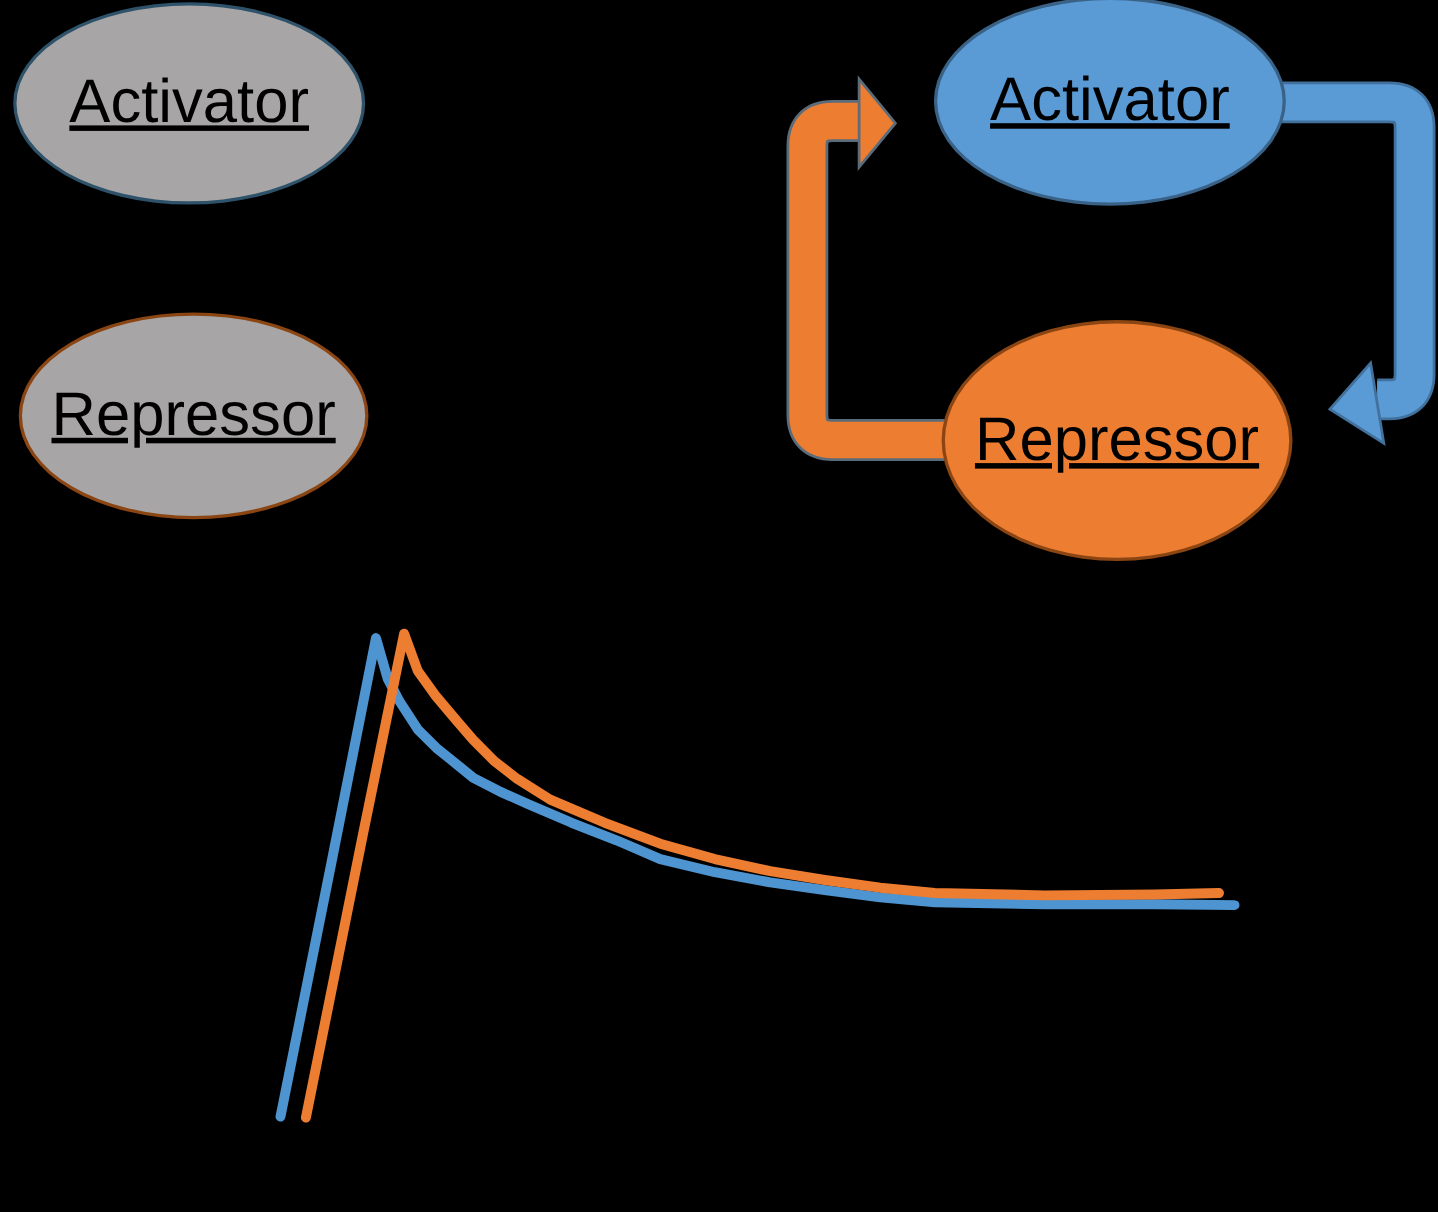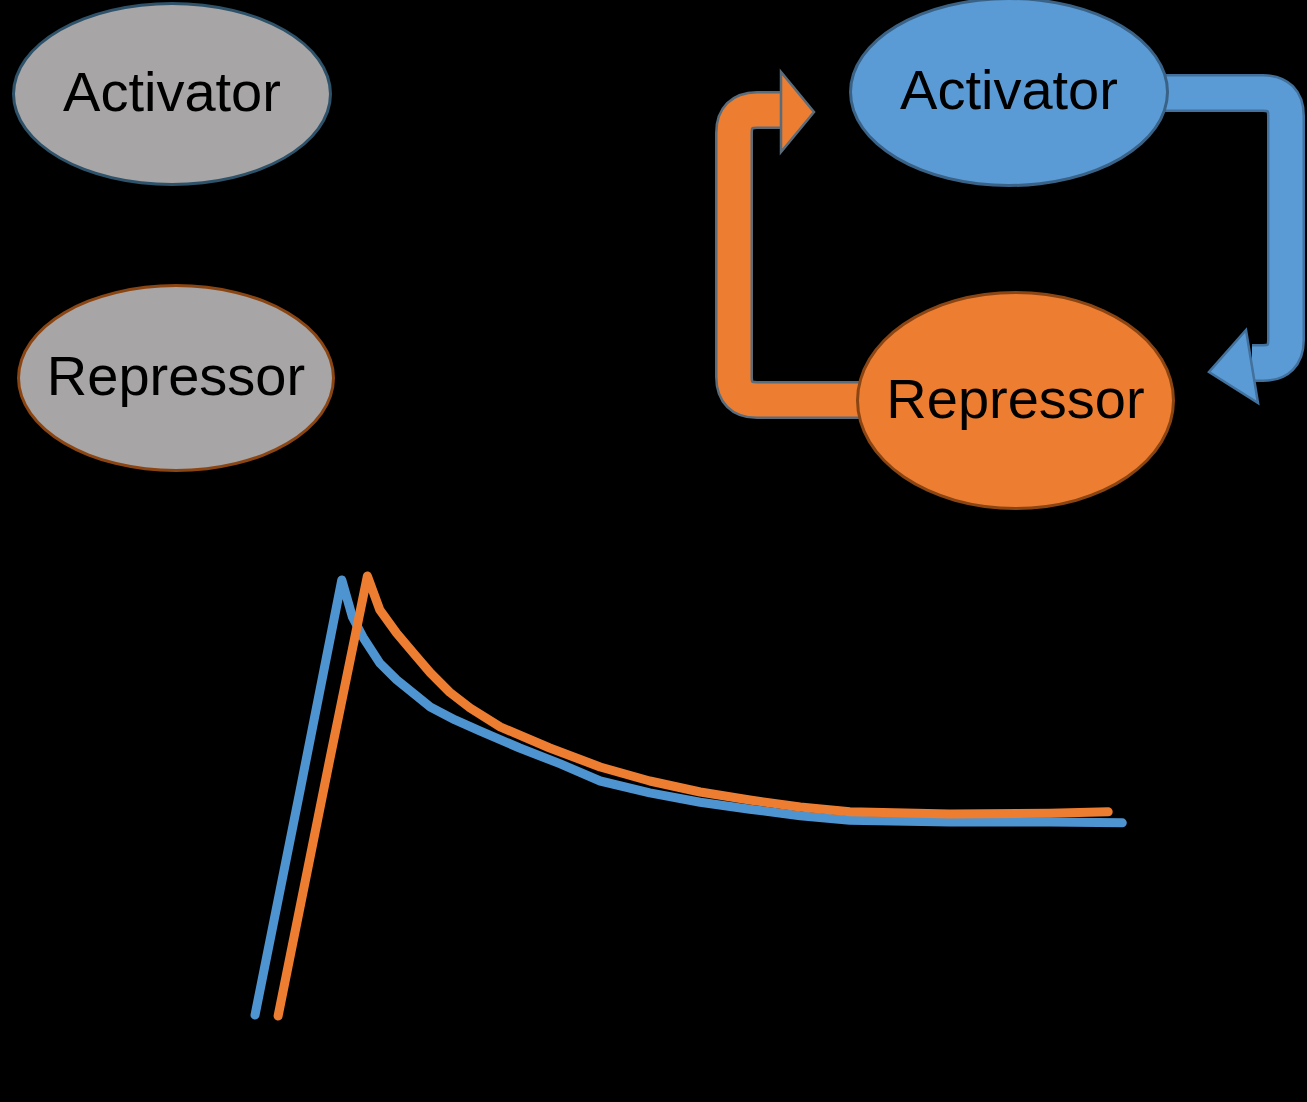--- a/index.html
+++ b/index.html
@@ -12,21 +12,21 @@
   }
   svg.layer { position:absolute; left:0; top:0; }
   .node {
     position:absolute;
     border-radius:50%;
     display:flex; align-items:center; justify-content:center;
     color:#000; font-size:56px; line-height:1;
     letter-spacing:0px;
     box-sizing:border-box;
   }
-  .node span { transform:translateY(-2px); }
+  .node span { transform:translateY(-2px);text-decoration:underline; }
   #node-activator-plain { left:12px;  top:2px;   width:320px; height:184px; background:#A7A5A5; border:3px solid #2E5269; }
   #node-repressor-plain { left:17px;  top:284px; width:318px; height:188px; background:#A7A5A5; border:3px solid #8B4513; }
   #node-activator-loop  { left:849px; top:-3px;  width:320px; height:190px; background:#5B9BD5; border:3px solid #3A6286; }
   #node-repressor-loop  { left:856px; top:291px; width:319px; height:219px; background:#ED7D31; border:3px solid #8B4513; }
 </style>
 </head>
 <body>
 
 <div class="canvas">
 

